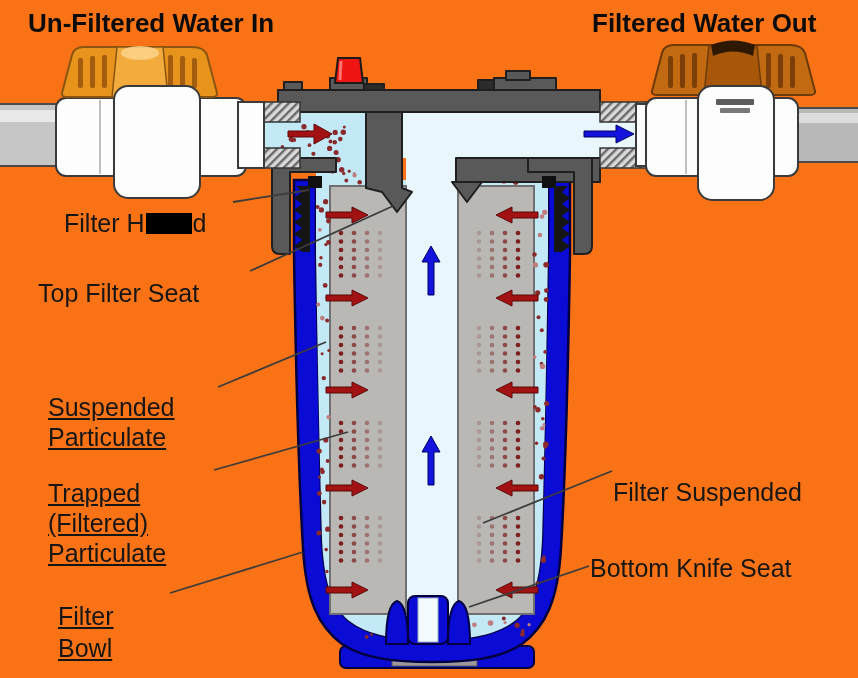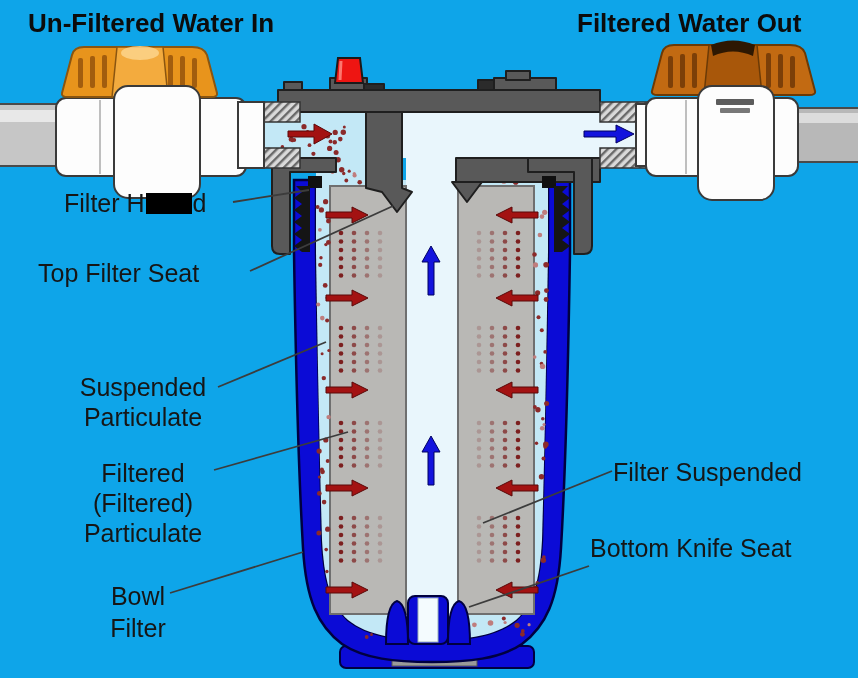--- a/index.html
+++ b/index.html
@@ -1,21 +1,21 @@
 <!DOCTYPE html>
 <html style="--bowl-blue: #0b0bd6; --bowl-outline: #000040; --water-blue: #c3e8f6; --clean-water: #e9f6fc; --cartridge-gray: #b9b8b5; --cartridge-border: #6f6f6f; --head-gray: #595959; --head-outline: #1f1f1f; --particle-red: #8b2a2a; --trapped-red: #7c1f1f; --arrow-red: #a31212; --arrow-blue: #1313dd; --valve-orange: #e8941c; --valve-orange-dark: #c26a12; --button-red: #ee1512; --pipe-gray: #c6c6c6;"><head>
 <meta charset="utf-8">
 <style>
   html,body{margin:0;padding:0;background:#fff;}
-  #stage{position:relative;width:858px;height:678px;background:#0ea5e9;overflow:hidden;
+  #stage{position:relative;width:858px;height:678px;background:#f97316;overflow:hidden;
          font-family:"Liberation Sans", sans-serif;}
   #stage svg{position:absolute;left:0;top:0;}
   .title{position:absolute;font-weight:bold;font-size:26px;color:#0c0c0c;white-space:nowrap;}
-  .lbl{position:absolute;font-size:25px;line-height:30px;color:#161616;white-space:nowrap;}
-  .lbl.center{text-align:center;white-space:normal;}
+  .lbl{position:absolute;font-size:25px;line-height:30px;color:#161616;white-space:nowrap;margin-top:20px;}
+  .lbl.center{white-space:normal;text-decoration:underline;}
   .redact{display:inline-block;width:46px;height:21px;background:#000;vertical-align:-2px;margin:0 1px;}
 </style>
 </head>
 <body>
 
 <div id="stage">
 
 <svg width="858" height="678" viewBox="0 0 858 678">
   <defs>
     <pattern id="hatch" width="6" height="6" patternUnits="userSpaceOnUse" patternTransform="rotate(45)">
@@ -484,34 +484,34 @@
     <line x1="250" y1="271" x2="393" y2="206"></line>
     <line x1="218" y1="387" x2="326" y2="342"></line>
     <line x1="214" y1="470" x2="348" y2="432"></line>
     <line x1="170" y1="593" x2="303" y2="552"></line>
     <line x1="612" y1="471" x2="483" y2="523"></line>
     <line x1="589" y1="566" x2="469" y2="607"></line>
   </g>
 </svg>
 
 <div class="title" style="left:28px;top:8px">Un-Filtered Water In</div>
-<div class="title" style="left:577px;top:8px">Filtered Water Out</div>
+<div class="title" style="left:592px;top:8px">Filtered Water Out</div>
 
 <div class="lbl" style="left:64px;top:188px">
   <span>Filter H</span><span class="redact"></span><span>d</span>
 </div>
 <div class="lbl" style="left:38px;top:258px">Top Filter Seat</div>
 <div class="lbl center" style="left:48px;top:372px;width:190px">
   <div>Suspended</div>
   <div>Particulate</div>
 </div>
 <div class="lbl center" style="left:48px;top:458px;width:190px">
-  <div>Filtered</div>
+  <div>Trapped</div>
   <div>(Filtered)</div>
   <div>Particulate</div>
 </div>
 <div class="lbl center" style="left:58px;top:580px;width:160px;line-height:32px">
+  <div>Filter</div>
   <div>Bowl</div>
-  <div>Filter</div>
 </div>
 <div class="lbl" style="left:613px;top:457px">Filter Suspended</div>
 <div class="lbl" style="left:590px;top:533px">Bottom Knife Seat</div>
 </div>
 
 </body></html>

